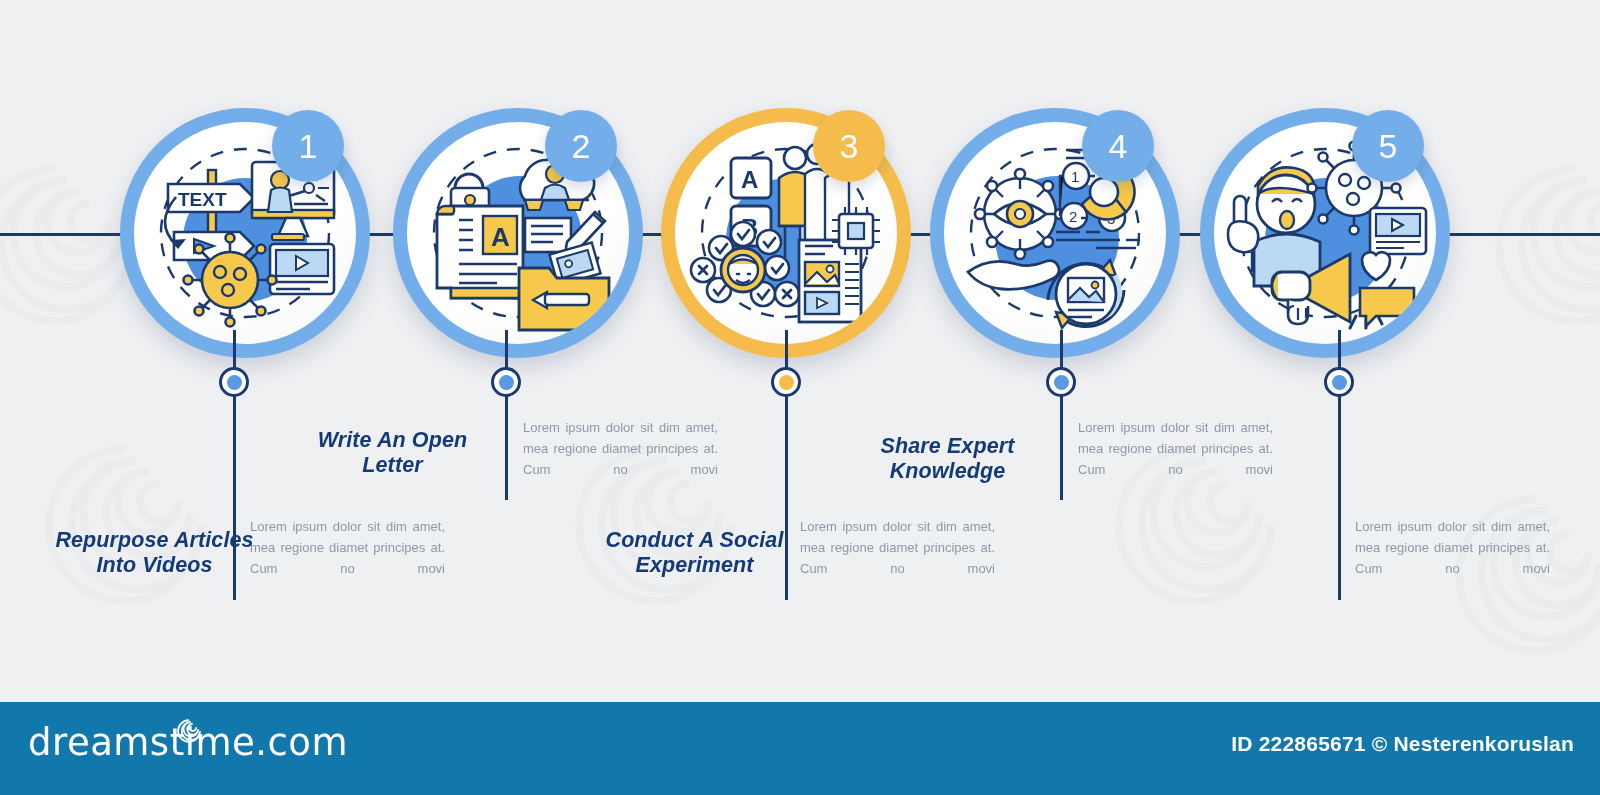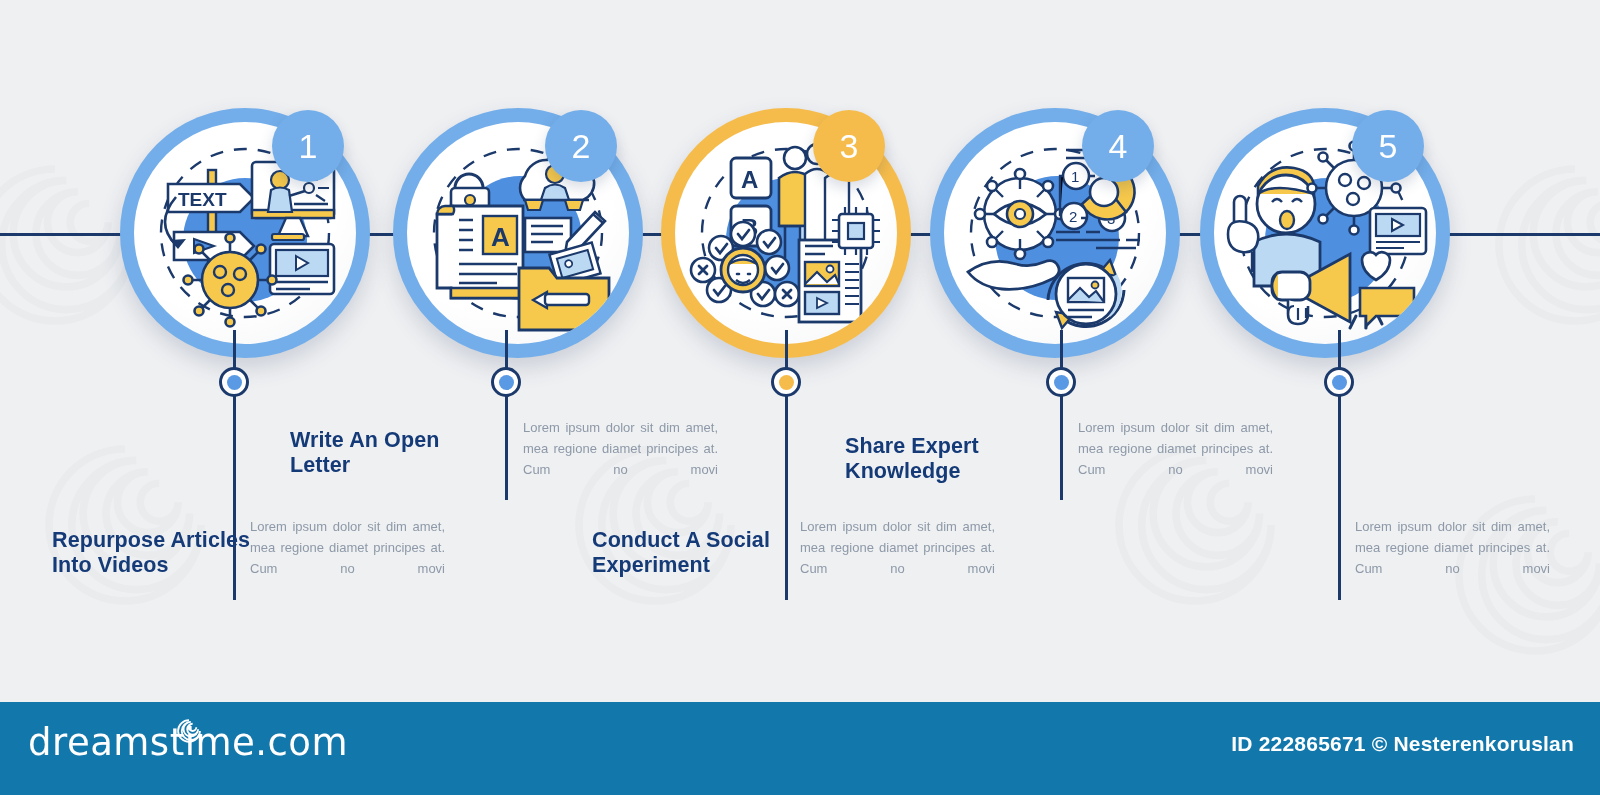--- a/index.html
+++ b/index.html
@@ -53,21 +53,21 @@
     display:flex;align-items:center;justify-content:center;
     box-sizing:border-box;
   }
   .dot i{display:block;width:15px;height:15px;border-radius:50%;background:#5a9ae4;}
   .dot.accent i{background:#f6bc4b;}
 
   
   .block{position:absolute;}
   .title{
     color:#143a77;font-weight:bold;font-size:21.5px;line-height:25px;
-    text-align:left;letter-spacing:.1px;
+    text-align:center;letter-spacing:.1px;font-style:italic;
   }
   .desc{
     color:#8d99a8;font-size:13px;line-height:21px;text-align:justify;
     font-family:"Liberation Sans", sans-serif;
   }
   .desc::after{content:"";display:inline-block;width:100%;}
 
   
   .footer{
     position:absolute;left:0;top:702px;width:1600px;height:93px;background:#1277ab;

